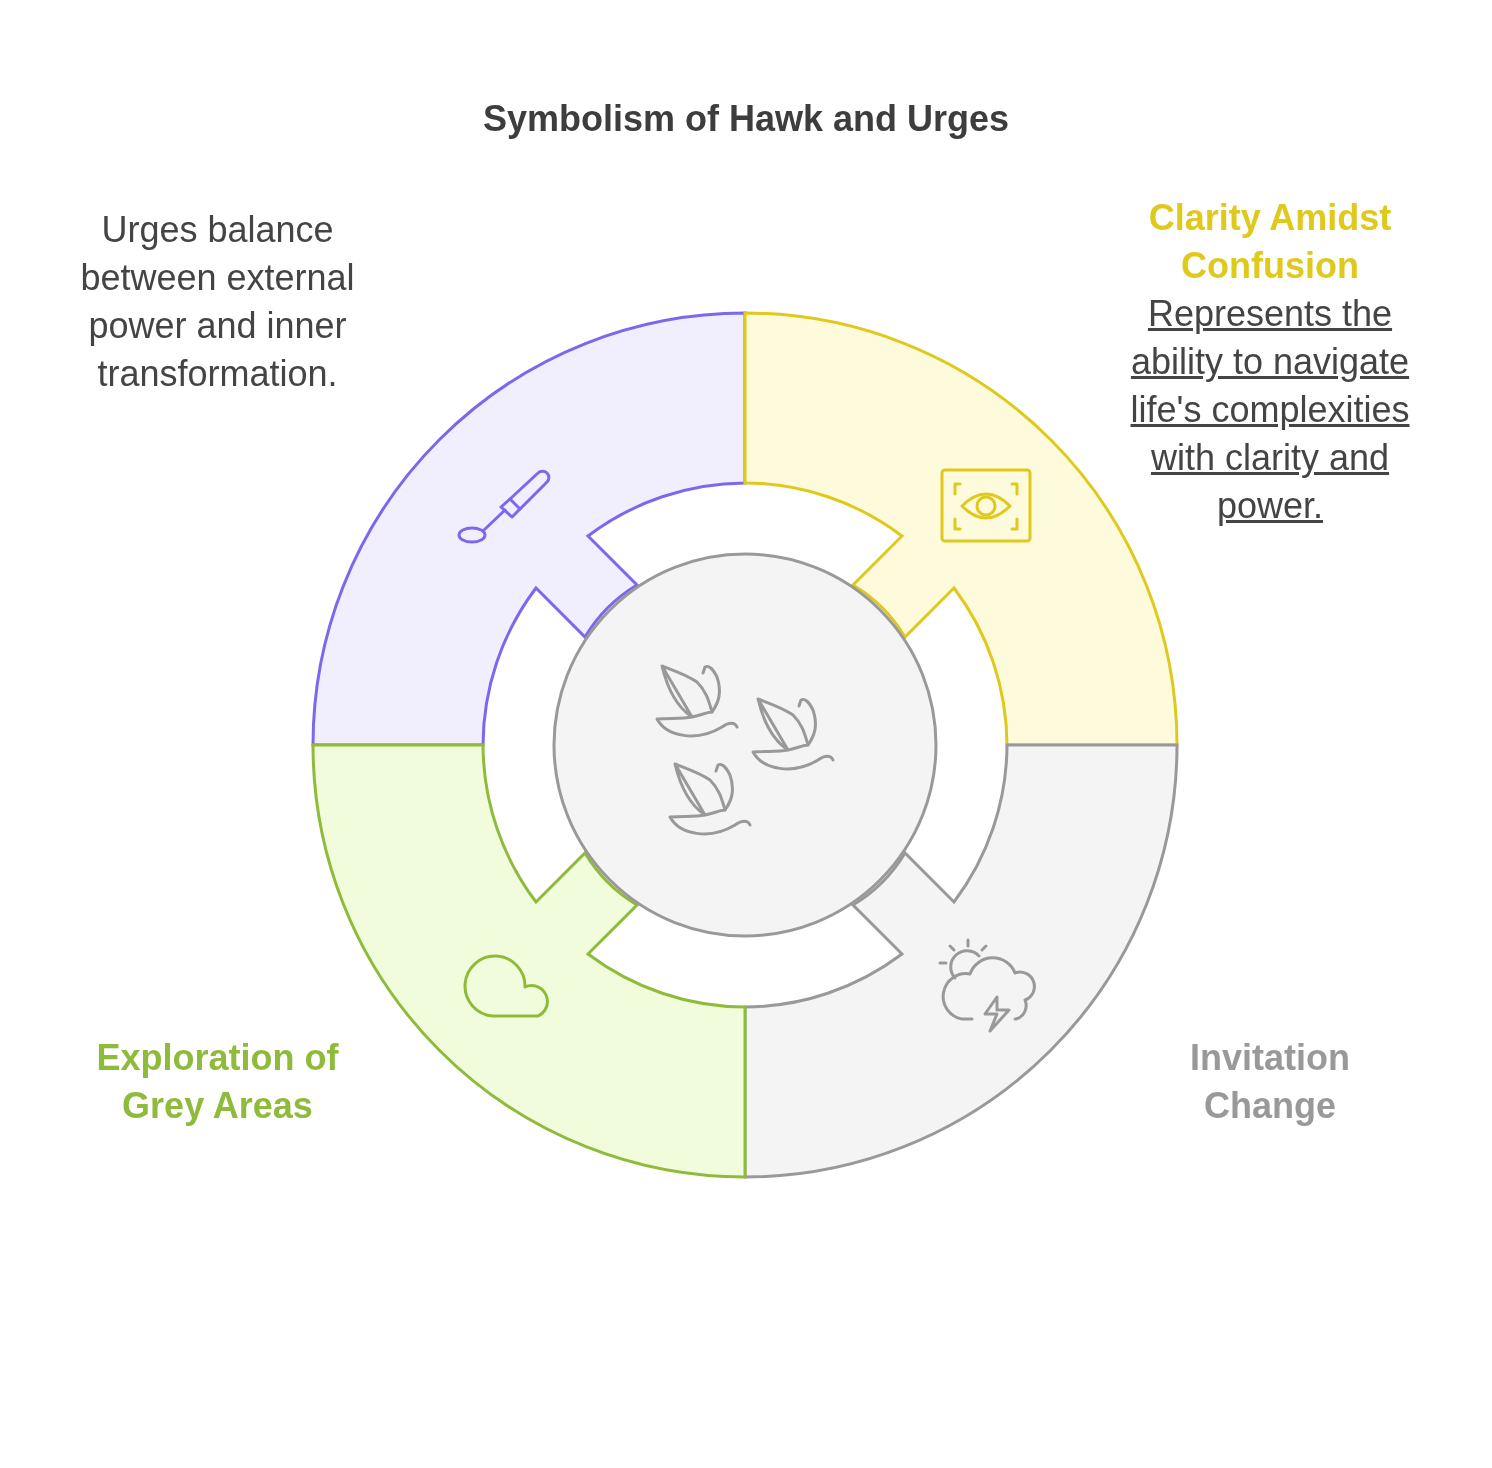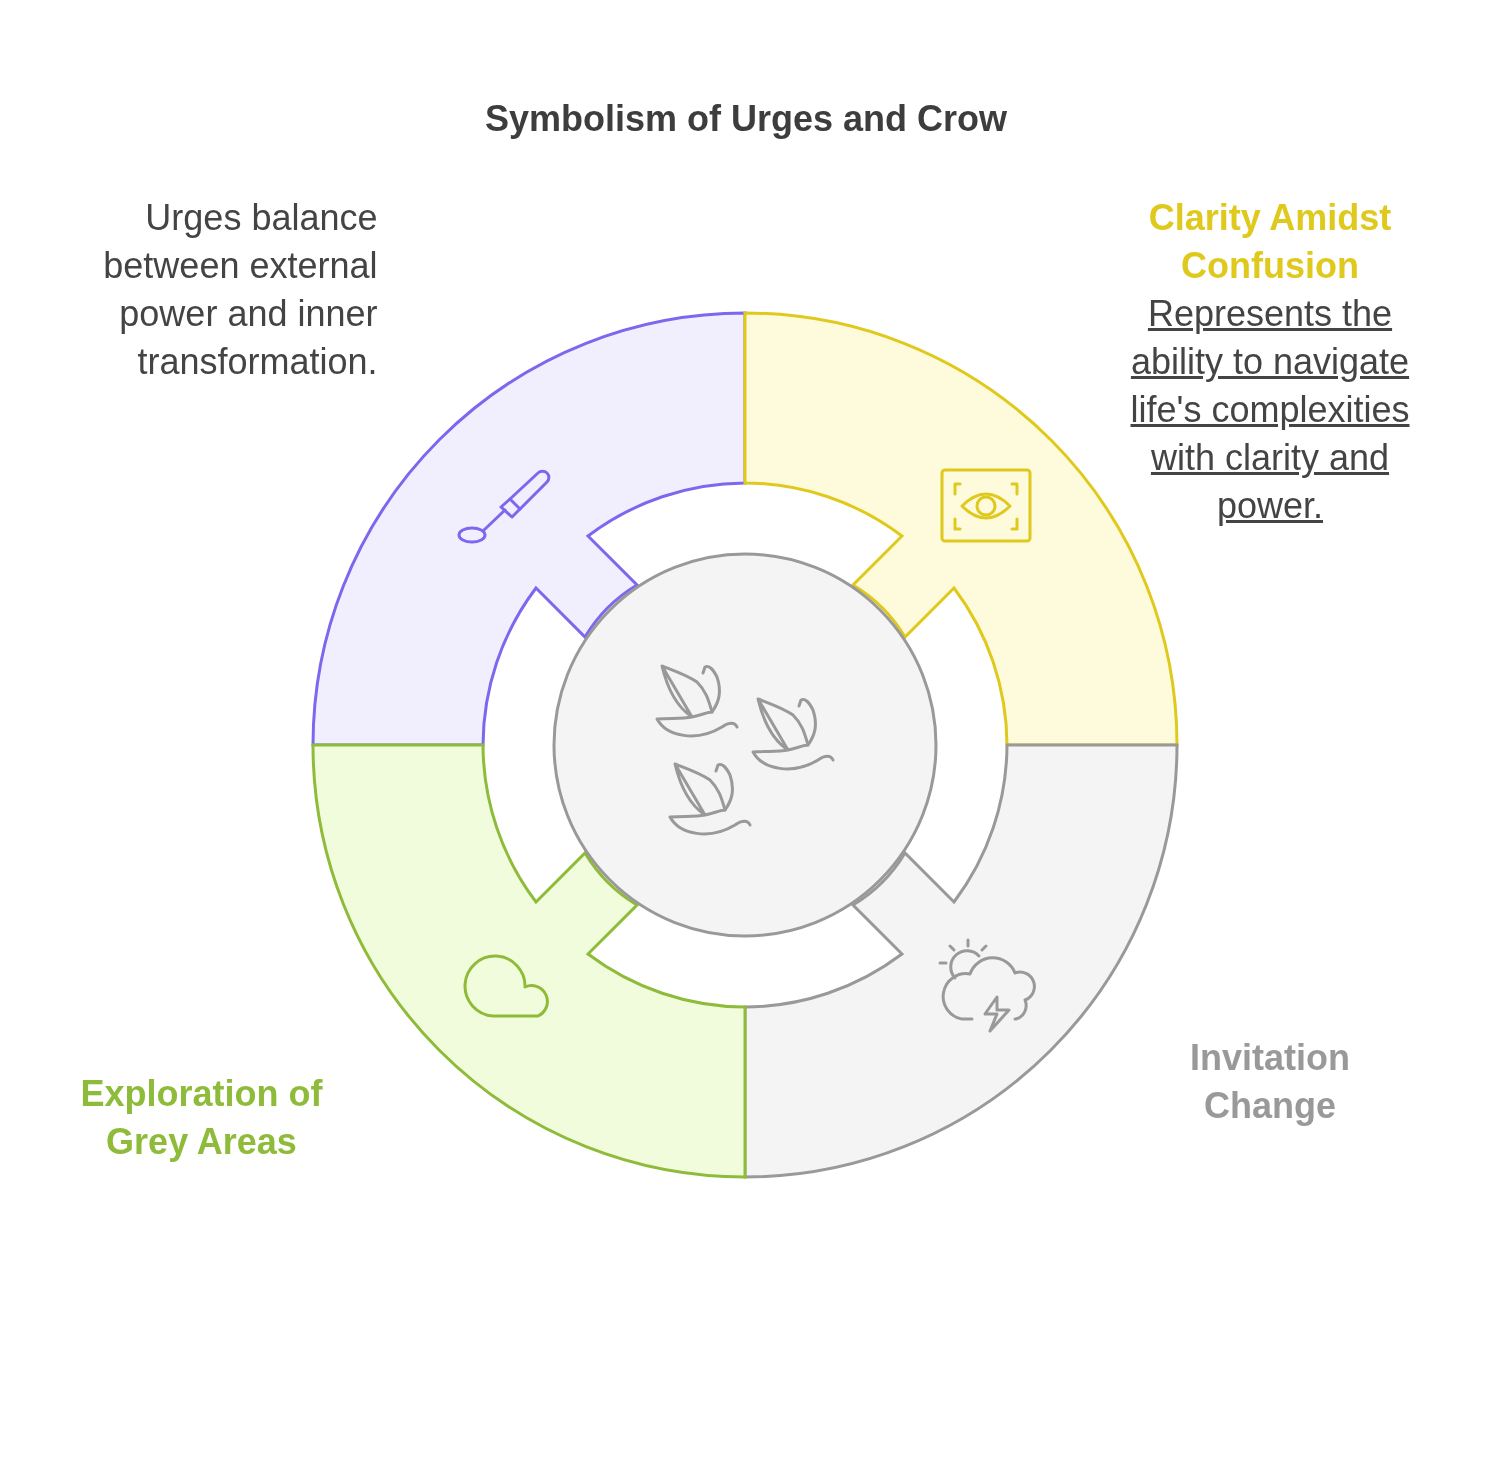--- a/index.html
+++ b/index.html
@@ -6,21 +6,21 @@
   body { width: 1492px; height: 1468px; position: relative; overflow: hidden; font-family: "Liberation Sans", "DejaVu Sans", sans-serif; }
   .title { position: absolute; left: 0; width: 1492px; top: 98px; text-align: center; font-size: 36px; font-weight: bold; color: #3d3d3d; }
   .block { position: absolute; text-align: center; }
   .block .head { font-size: 36px; font-weight: bold; line-height: 48px; }
   .block .body { font-size: 36px; line-height: 48px; color: #444444; }
   svg.diagram { position: absolute; left: 0; top: 0; }
 </style>
 </head>
 <body>
 
-<div class="title">Symbolism of Urges and Crow</div>
+<div class="title">Symbolism of Hawk and Urges</div>
 
 <svg class="diagram" width="1492" height="1468" viewBox="0 0 1492 1468">
 
   <g>
     <path d="M313,745 A432,432 0 0 1 745,313 L745,483 A262,262 0 0 0 588,536 L637,585 A151,151 0 0 0 585,637 L536,588 A262,262 0 0 0 483,745 Z" fill="#f1effe" stroke="#7b68ee" stroke-width="3" stroke-linejoin="miter"></path>
   </g>
 
   <g>
     <path d="M745,313 A432,432 0 0 1 1177,745 L1007,745 A262,262 0 0 0 954,588 L905,637 A151,151 0 0 0 853,585 L902,536 A262,262 0 0 0 745,483 Z" fill="#fefadc" stroke="#e0c91d" stroke-width="3"></path>
   </g>
@@ -76,27 +76,27 @@
     <line x1="950" y1="946" x2="954" y2="950"></line>
     <line x1="986" y1="946" x2="982" y2="950"></line>
     <line x1="940" y1="963" x2="946" y2="963"></line>
     <path d="M955,978 A15,15 0 0 1 979,956"></path>
     <path d="M972,1019 L962,1019 A14,14 0 0 1 970,974 A24,24 0 0 1 1015,973 A12,12 0 0 1 1025,1000 A14,14 0 0 1 1016,1019 L1015,1019"></path>
     <path d="M997,997 L985,1014 L997,1014 L990,1031 L1009,1010 L997,1010 Z"></path>
   </g>
 </svg>
 
 <div class="block" style="left:40px; top:194px; width:355px;">
-  <div class="body" style="width:320px; margin:0 auto;text-align:right;">Urges balance between external power and inner transformation.</div>
+  <div class="body" style="width:320px; margin:12px auto;">Urges balance between external power and inner transformation.</div>
 </div>
 
 <div class="block" style="left:1100px; top:194px; width:340px;">
   <div class="head" style="color:#e0c91d; width:290px; margin:0 auto;">Clarity Amidst Confusion</div>
   <div class="body" style="width:330px; margin:0 auto;text-decoration:underline;">Represents the ability to navigate life's complexities with clarity and power.</div>
 </div>
 
-<div class="block" style="left:44px; top:1034px; width:315px;margin-top:36px;">
+<div class="block" style="left:60px; top:1034px; width:315px;">
   <div class="head" style="color:#8fbb3a; width:280px; margin:0 auto;">Exploration of Grey Areas</div>
 </div>
 
 <div class="block" style="left:1100px; top:1034px; width:340px;">
   <div class="head" style="color:#999999; width:220px; margin:0 auto;">Invitation Change</div>
 </div>
 
 </body></html>

